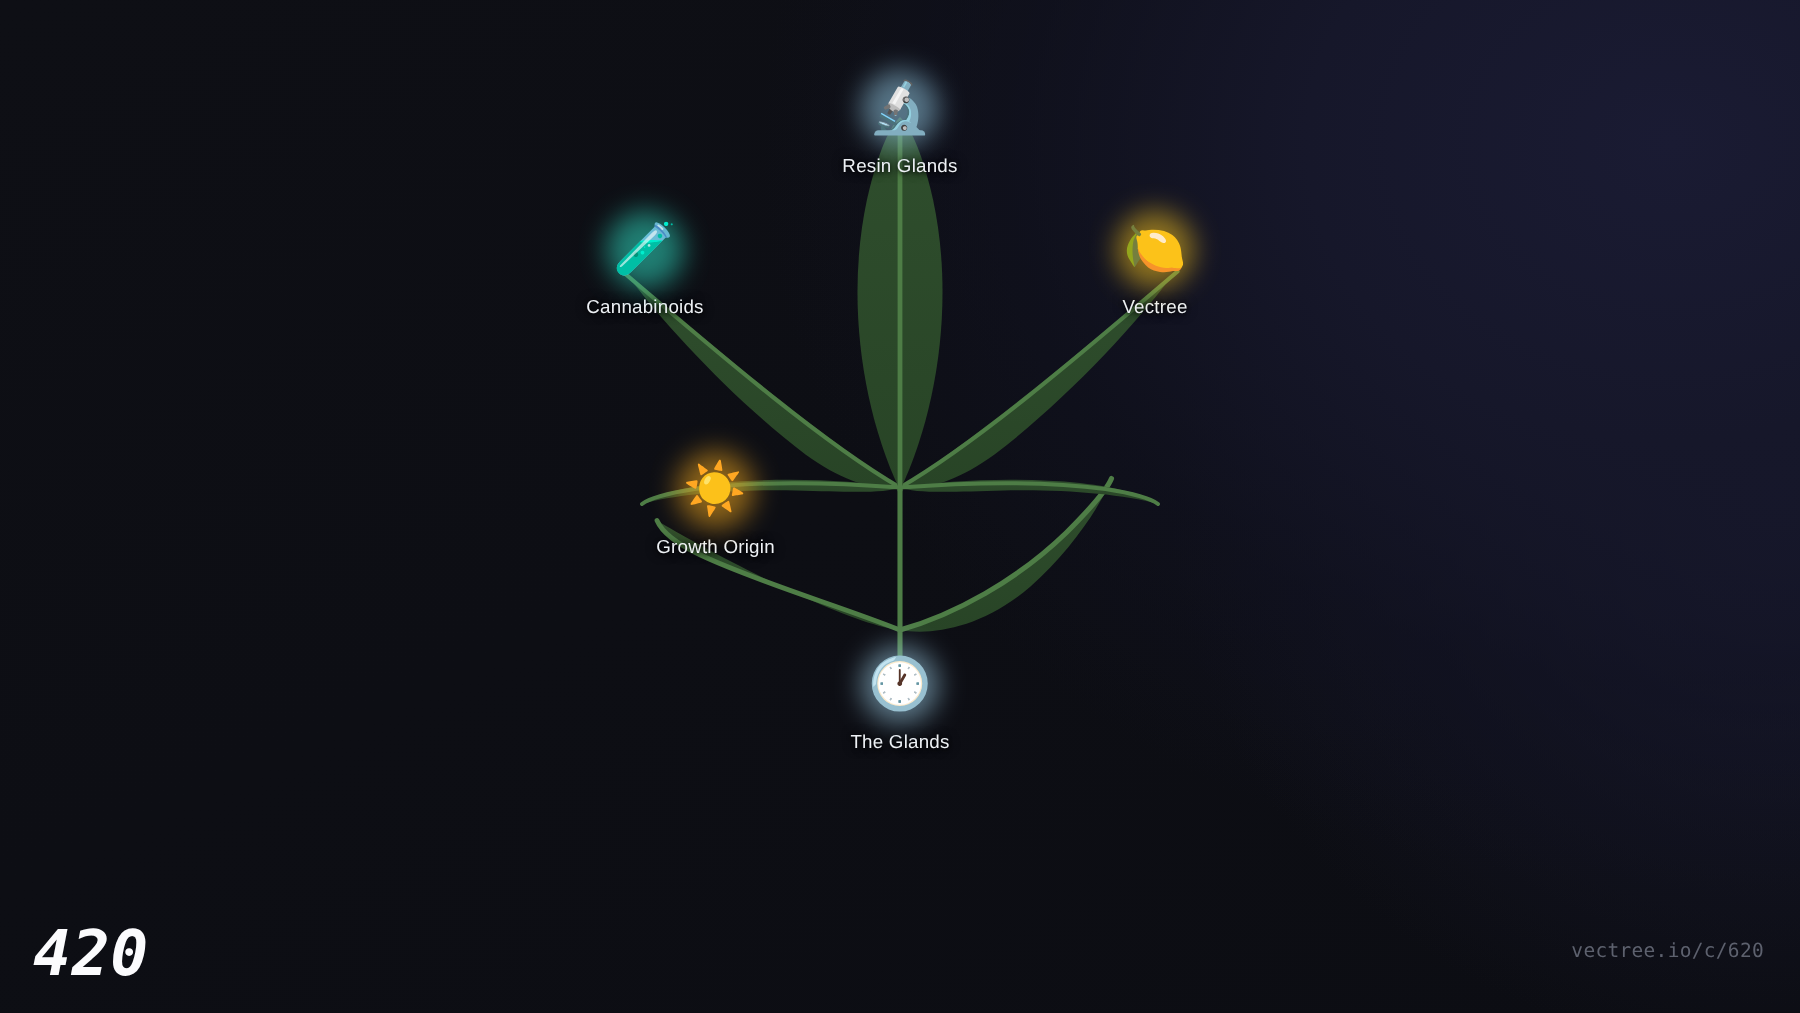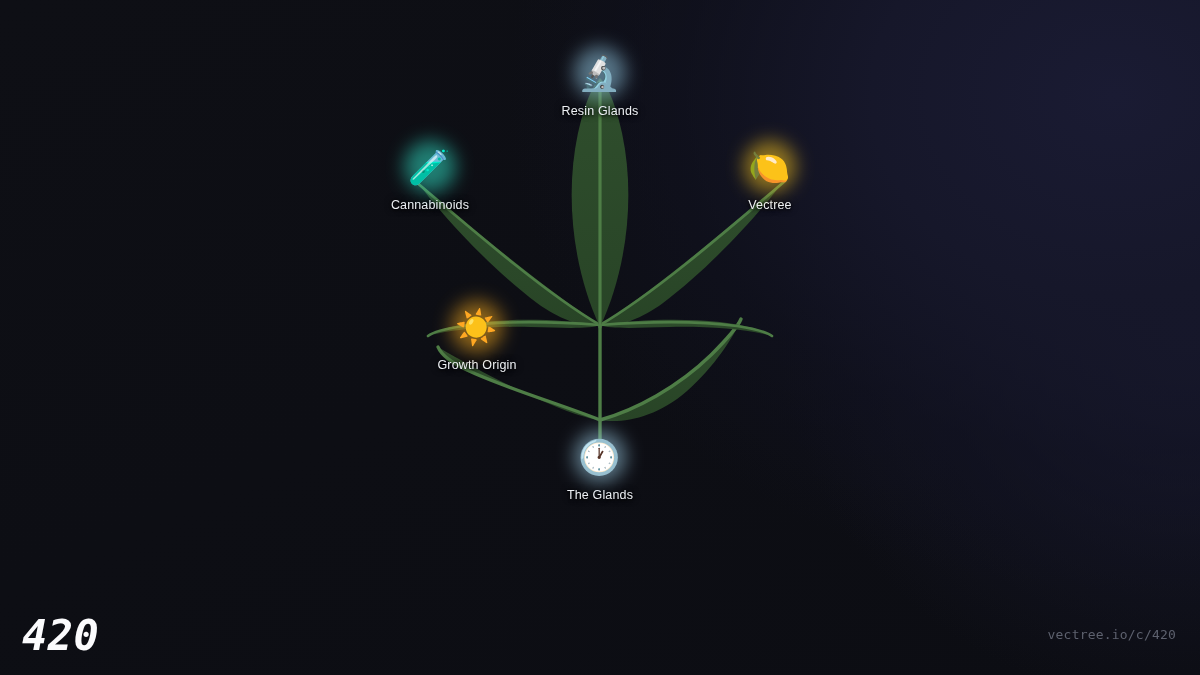--- a/index.html
+++ b/index.html
@@ -165,15 +165,15 @@
       <div class="halo" style="background:#9fd0e8;"></div>
       <span class="emoji">🕐</span>
     </div>
     <div class="nlabel">The Glands</div>
   </div>
 
   <div id="brand">
     <div id="brand-number">420</div>
   </div>
 
-  <div id="url">vectree.io/c/420</div>
+  <div id="url">vectree.io/c/620</div>
 
 </div>
 
 </body></html>

